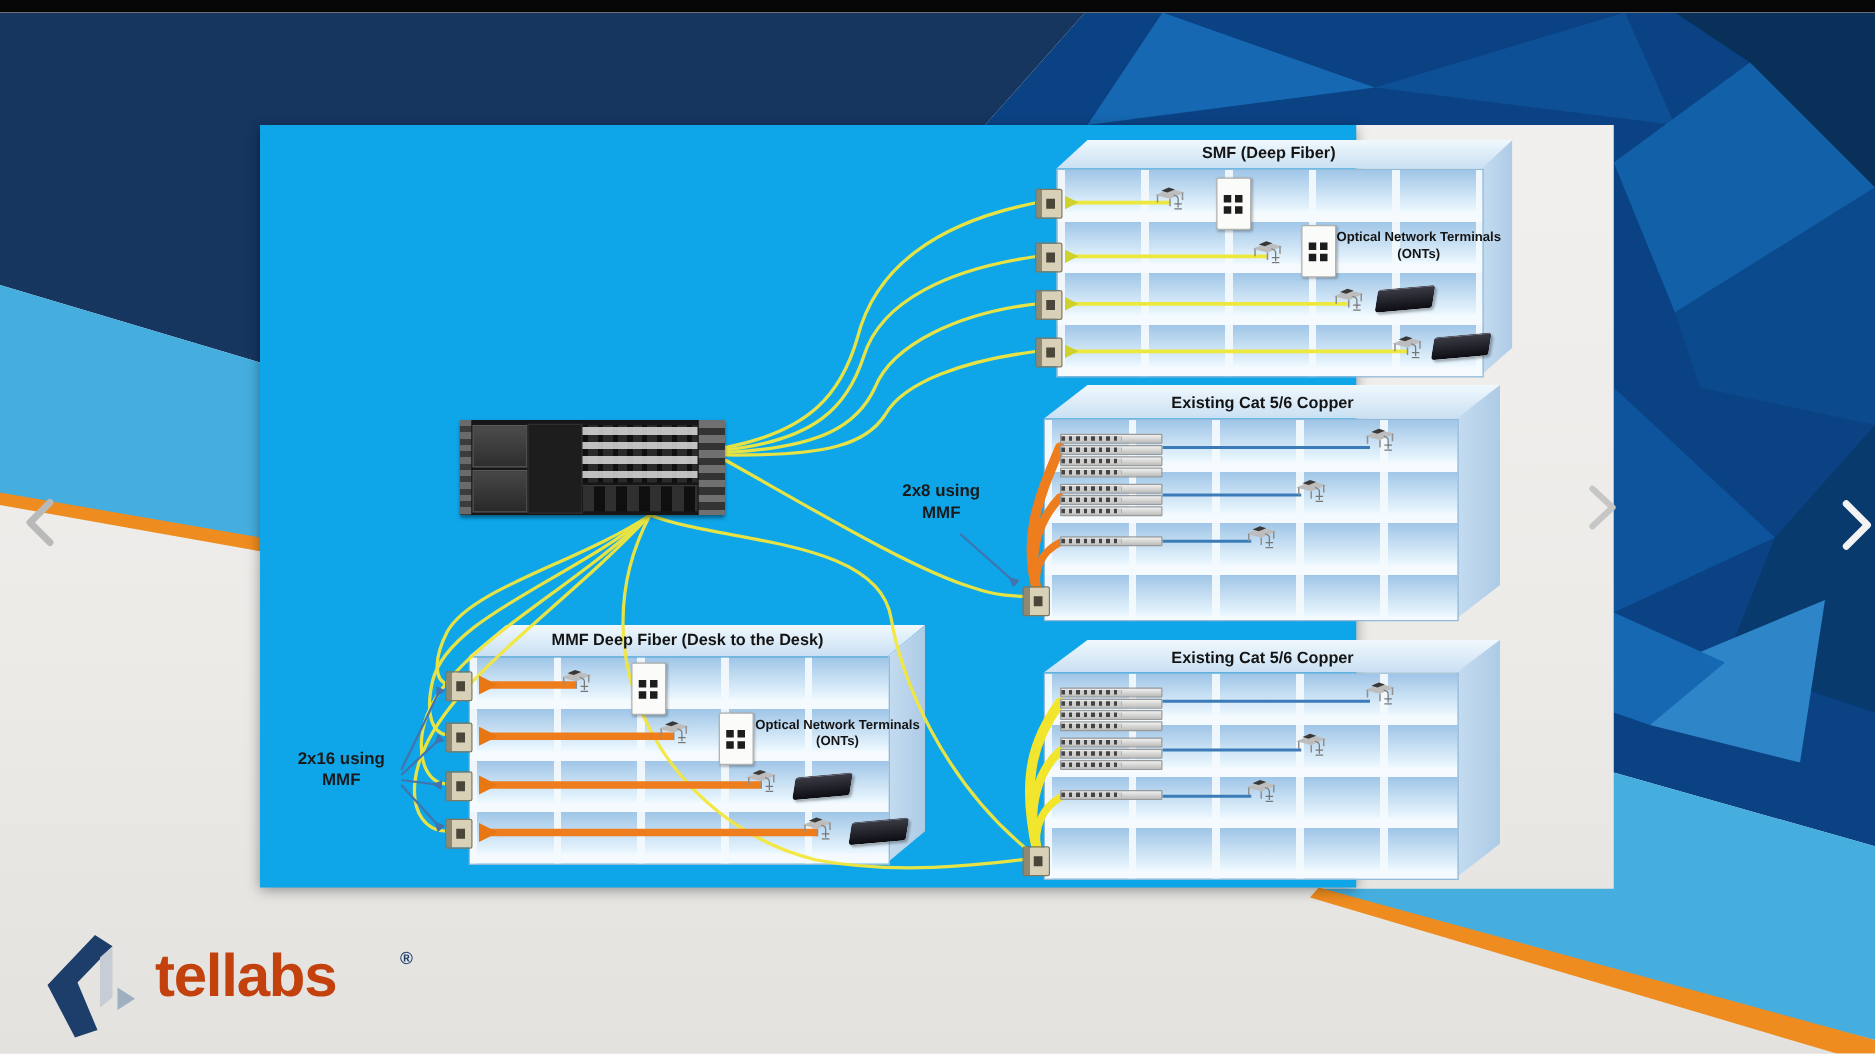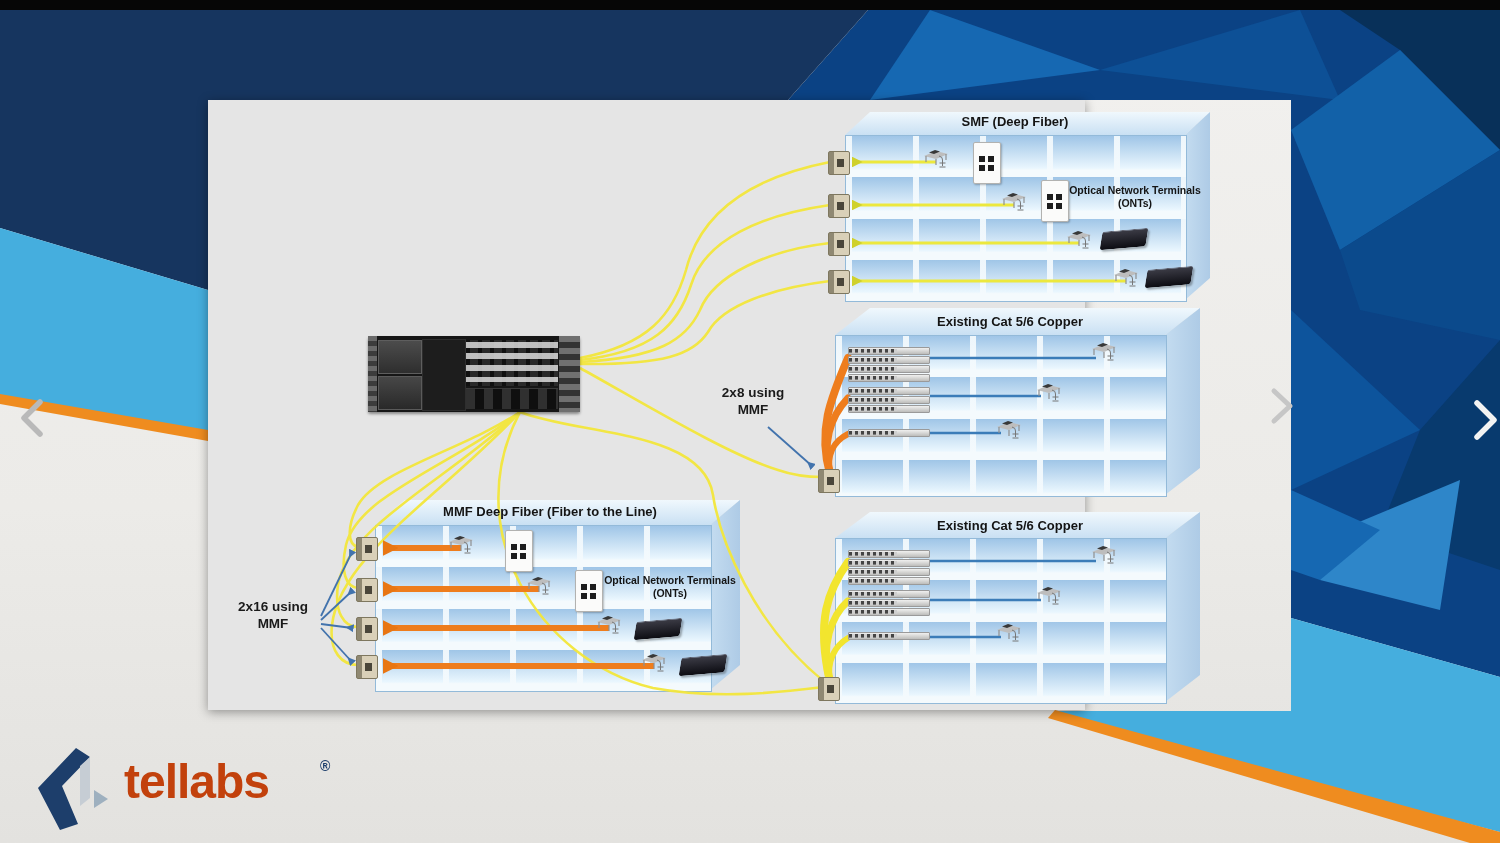--- a/index.html
+++ b/index.html
@@ -19,21 +19,21 @@
      clip-path:polygon(0 0,208px 0,208px 190px,0 128px);background:#16355f;}
   .sky-left{left:0;top:100px;width:208px;height:345px;
      clip-path:polygon(0 128px,208px 190px,208px 332px,0 295px);background:#45aede;}
   .orange-left{left:0;top:100px;width:208px;height:345px;
      clip-path:polygon(0 294px,208px 330px,208px 341px,0 304px);background:#ef8c1f;}
   .sky-br{left:1040px;top:600px;width:460px;height:243px;
      clip-path:polygon(18px 111px,251px 111px,251px 18px,460px 77px,460px 232px,22px 118px);background:#45aede;}
   .orange-br{left:1040px;top:600px;width:460px;height:243px;
      clip-path:polygon(15px 110px,460px 232px,460px 243px,430px 243px,8px 118px);background:#ef8c1f;}
   
-  .slide{left:208px;top:100px;width:877px;height:610px;background:#e5e5e5;
+  .slide{left:208px;top:100px;width:877px;height:610px;background:#0ea5e9;
      box-shadow:0 2px 10px rgba(0,0,0,.38);z-index:5;}
   .slide .abs{position:absolute;}
   
   .front{background:
      repeating-linear-gradient(90deg,rgba(244,250,253,.92) 0 6px,rgba(244,250,253,0) 6px 67px),
      repeating-linear-gradient(180deg,#9fc5e7 0px,#d7eaf8 24px,#e9f6fe 32px,#f4fafd 34px,#f4fafd 41.25px);
      border:1px solid #93bad9;z-index:1;}
   .roof{background:linear-gradient(180deg,#f0f8fd,#c9e0f3);z-index:1;}
   .sidef{background:linear-gradient(90deg,#c4dcf0,#aecbe6);z-index:1;}
   .bldg-title{z-index:6;font-size:13px;font-weight:bold;color:#141414;text-align:center;}
@@ -94,21 +94,21 @@
   </div>
 
   <div class="abs roof" style="left:627px;top:208px;width:365px;height:27px;clip-path:polygon(0 27px,330px 27px,365px 0,35px 0);"></div>
   <div class="abs sidef" style="left:957px;top:208px;width:35px;height:187px;clip-path:polygon(0 27px,35px 0,35px 160px,0 187px);"></div>
   <div class="abs front" style="left:627px;top:235px;width:330px;height:160px;"></div>
   <div class="abs bldg-title" style="left:627px;top:214px;width:350px;">Existing Cat 5/6 Copper</div>
 
   <div class="abs roof" style="left:167px;top:400px;width:365px;height:25px;clip-path:polygon(0 25px,335px 25px,365px 0,30px 0);"></div>
   <div class="abs sidef" style="left:502px;top:400px;width:30px;height:190px;clip-path:polygon(0 25px,30px 0,30px 165px,0 190px);"></div>
   <div class="abs front" style="left:167px;top:425px;width:335px;height:165px;"></div>
-  <div class="abs bldg-title" style="left:167px;top:404px;width:350px;">MMF Deep Fiber (Fiber to the Line)</div>
+  <div class="abs bldg-title" style="left:167px;top:404px;width:350px;">MMF Deep Fiber (Desk to the Desk)</div>
   <div class="abs ont-label" style="left:387px;top:474px;width:150px;">
     <div>Optical Network Terminals</div>
     <div>(ONTs)</div>
   </div>
 
   <div class="abs roof" style="left:627px;top:412px;width:365px;height:26px;clip-path:polygon(0 26px,330px 26px,365px 0,35px 0);"></div>
   <div class="abs sidef" style="left:957px;top:412px;width:35px;height:190px;clip-path:polygon(0 26px,35px 0,35px 163px,0 190px);"></div>
   <div class="abs front" style="left:627px;top:438px;width:330px;height:164px;"></div>
   <div class="abs bldg-title" style="left:627px;top:418px;width:350px;">Existing Cat 5/6 Copper</div>
 

